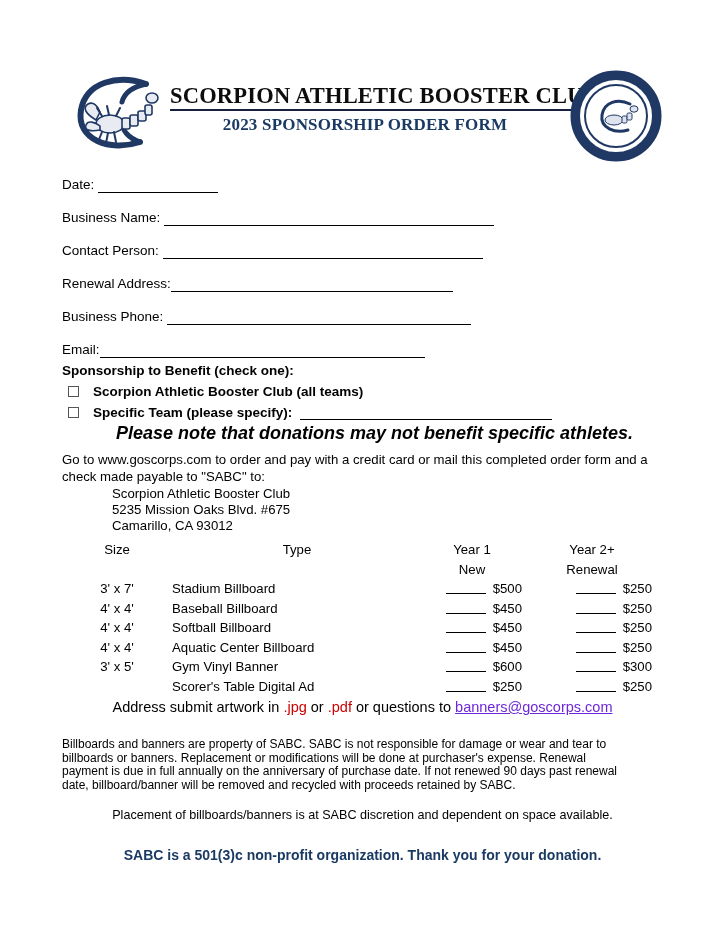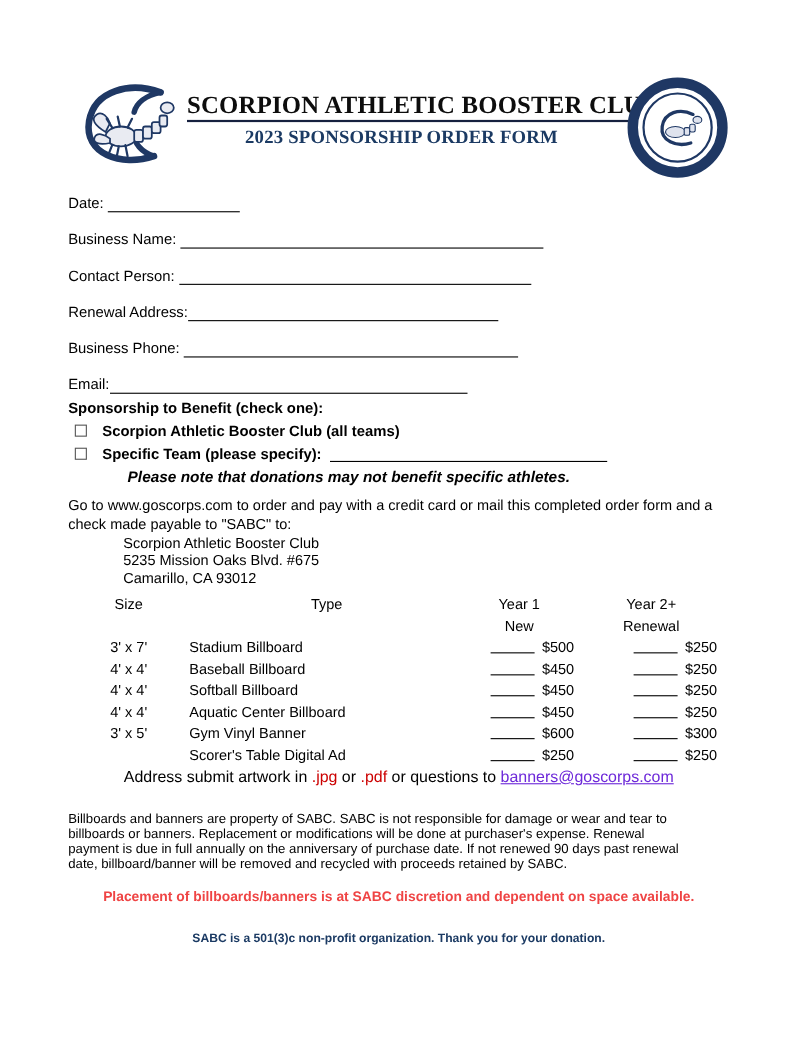--- a/index.html
+++ b/index.html
@@ -136,21 +136,21 @@
     border-bottom: 1.6px solid #000;
     height: 13px;
     width: 252px;
     margin-left: 8px;
   }
   .note-italic {
     font-style: italic;
     margin-left: 54px;
     margin-top: 2px;
     line-height: 19px;
-    font-size: 14px;
+    font-size: 18px;
   }
 
   
   .mail-block {
     position: absolute;
     left: 62px;
     top: 451px;
     width: 592px;
     font-size: 13.2px;
     line-height: 17px;
@@ -235,33 +235,33 @@
     text-align: left;
   }
 
   
   .red-notice {
     position: absolute;
     left: 0;
     top: 808px;
     width: 725px;
     text-align: center;
-    color: #ef4444;
-    font-weight: bold;
+    color: #000000;
+    font-weight: normal;
     font-size: 12.6px;
   }
   .navy-notice {
     position: absolute;
     left: 0;
     top: 847px;
     width: 725px;
     text-align: center;
     color: #1b3a63;
     font-weight: bold;
-    font-size: 11px;
+    font-size: 14px;
   }
 </style>
 </head>
 <body>
 
 <div class="page">
 
   <div class="header">
 
     <div class="logo-left">

